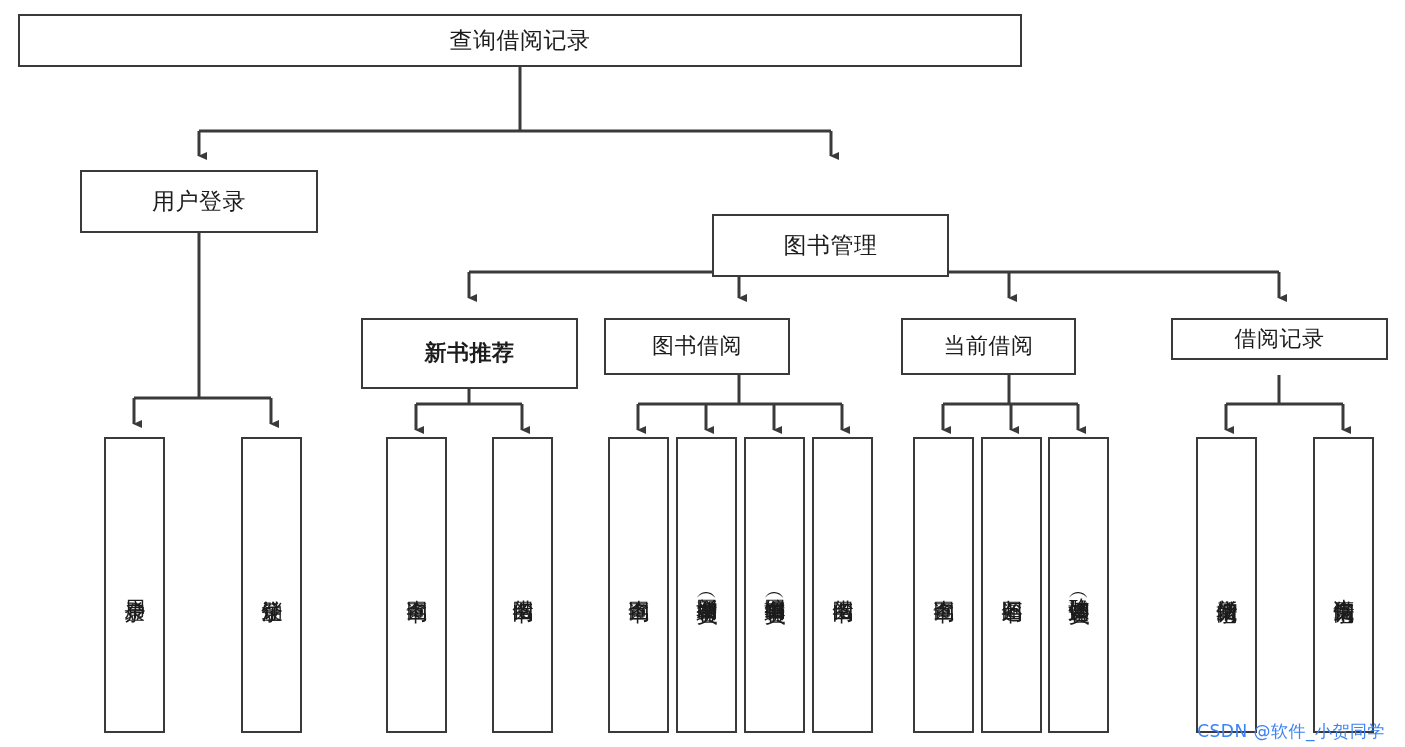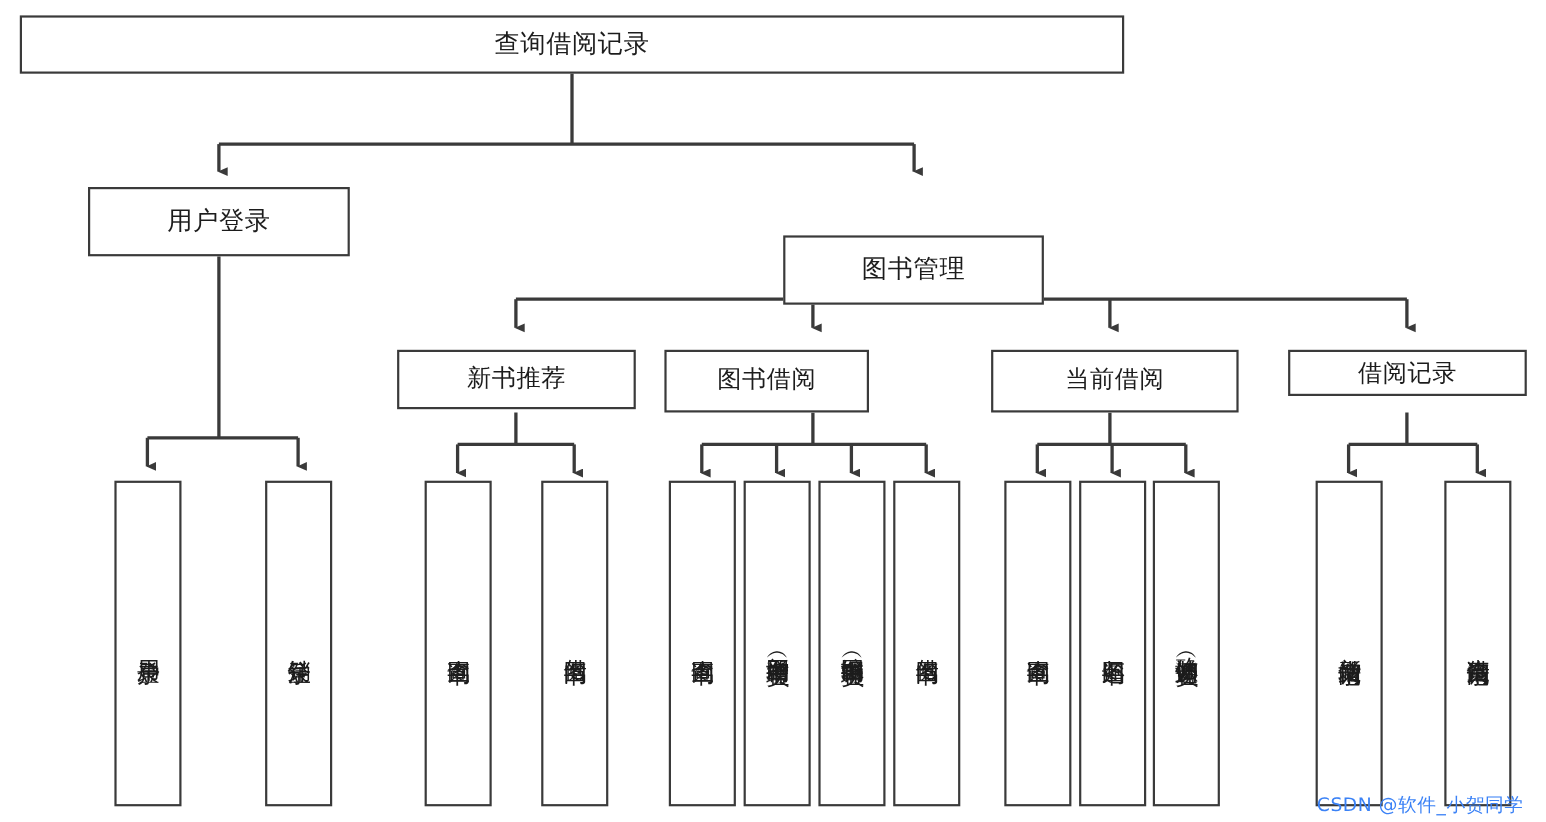--- a/index.html
+++ b/index.html
@@ -123,27 +123,27 @@
     <span class="node-label">查询借阅记录</span>
   </div>
 
   <div class="node-box level2" style="left:80px; top:170px; width:238px; height:63px;">
     <span class="node-label">用户登录</span>
   </div>
   <div class="node-box level2" style="left:712px; top:170px; width:237px; height:63px;margin-top:44px;">
     <span class="node-label">图书管理</span>
   </div>
 
-  <div class="node-box level3" style="left:361px; top:318px; width:217px; height:54px;">
+  <div class="node-box level3" style="left:361px; top:318px; width:217px; height:71px;font-weight:bold;">
     <span class="node-label">新书推荐</span>
   </div>
   <div class="node-box level3" style="left:604px; top:318px; width:186px; height:57px;justify-content:center;">
     <span class="node-label">图书借阅</span>
   </div>
-  <div class="node-box level3" style="left:901px; top:318px; width:225px; height:57px;justify-content:center;">
+  <div class="node-box level3" style="left:901px; top:318px; width:175px; height:57px;justify-content:center;">
     <span class="node-label">当前借阅</span>
   </div>
   <div class="node-box level3" style="left:1171px; top:318px; width:217px; height:42px;font-family:Liberation Serif, serif;">
     <span class="node-label">借阅记录</span>
   </div>
 
   <div class="node-box vertical" style="left:104px; top:437px; width:61px; height:296px;">
     <span class="node-label">用户登录</span>
   </div>
   <div class="node-box vertical" style="left:241px; top:437px; width:61px; height:296px;">

